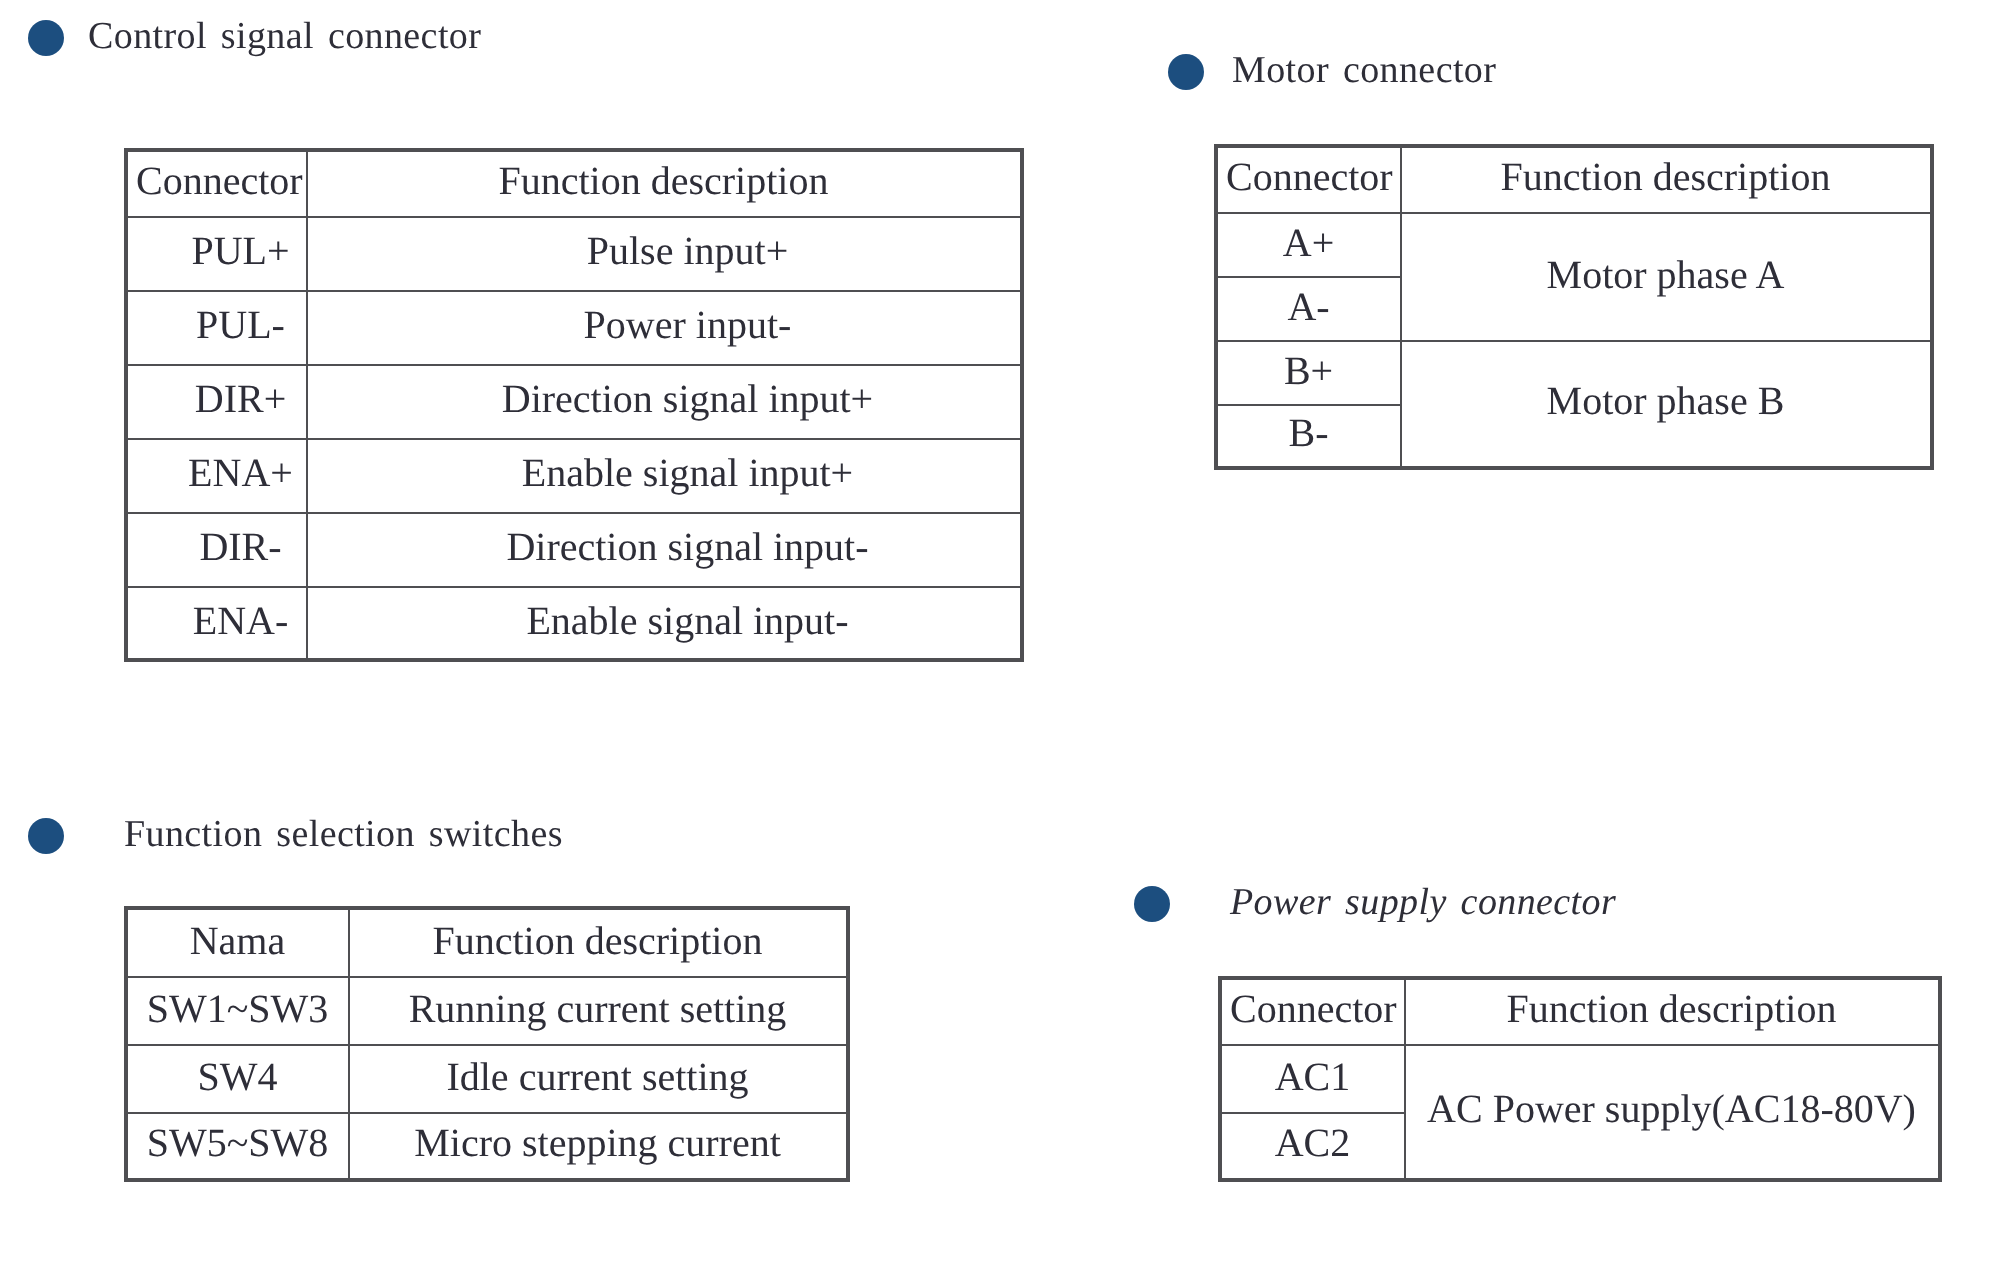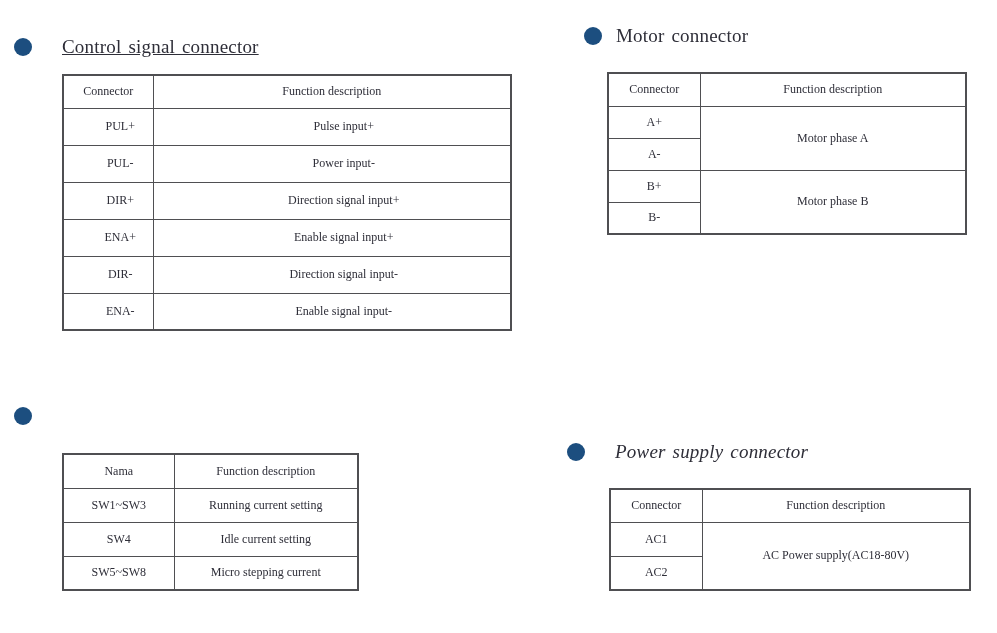--- a/index.html
+++ b/index.html
@@ -19,45 +19,45 @@
     position:absolute;display:flex;align-items:center;
   }
   .bullet{
     width:18px;height:18px;border-radius:50%;
     background:var(--bullet);flex:0 0 18px;
   }
   .section-title{
     font-size:19px;font-weight:400;letter-spacing:.2px;word-spacing:2px;
     color:var(--text);white-space:nowrap;
   }
-  #s0{left:14px;top:36px;column-gap:30px;text-decoration:underline;}
+  #s0{left:14px;top:8px;column-gap:12px;}
   #s1{left:584px;top:25px;column-gap:14px;}
   #s2{left:14px;top:407px;column-gap:30px;}
   #s3{left:567px;top:441px;column-gap:30px;font-style:italic;}
 
   table{
     position:absolute;border-collapse:collapse;table-layout:fixed;
     border:2px solid var(--border);
-    font-size:12px;
+    font-size:20px;
   }
   th,td{
     border:1px solid var(--border);
     text-align:center;vertical-align:middle;
     font-weight:400;color:var(--text);
     padding:0 4px;white-space:nowrap;
   }
   #t0{left:62px;top:74px;width:450px;}
   #t0 th{height:33px;} #t0 td{height:37px;padding-left:28px;}
   #t0 col.c1{width:90px;}
 
   #t1{left:607px;top:72px;width:360px;}
   #t1 th{height:33px;} #t1 td{height:32px;}
   #t1 col.c1{width:92px;}
 
-  #t2{left:62px;top:453px;width:297px;}
+  #t2{left:62px;top:453px;width:363px;}
   #t2 th{height:34px;} #t2 td{height:34px;}
   #t2 col.c1{width:111px;}
 
   #t3{left:609px;top:488px;width:362px;}
   #t3 th{height:33px;} #t3 td{height:34px;}
   #t3 col.c1{width:92px;}
 </style>
 </head>
 <body>
 
@@ -132,20 +132,21 @@
         <td rowspan="2">Motor phase B</td>
       </tr>
       <tr>
         <td>B-</td>
       </tr>
     </tbody>
 </table>
 
 <div class="section-heading" id="s2">
   <span class="bullet"></span>
+  <span class="section-title">Function selection switches</span>
 </div>
 <table id="t2">
   <colgroup>
       <col class="c1">
       <col class="c2">
     </colgroup>
   <thead>
       <tr>
         <th>Nama</th>
         <th>Function description</th>

